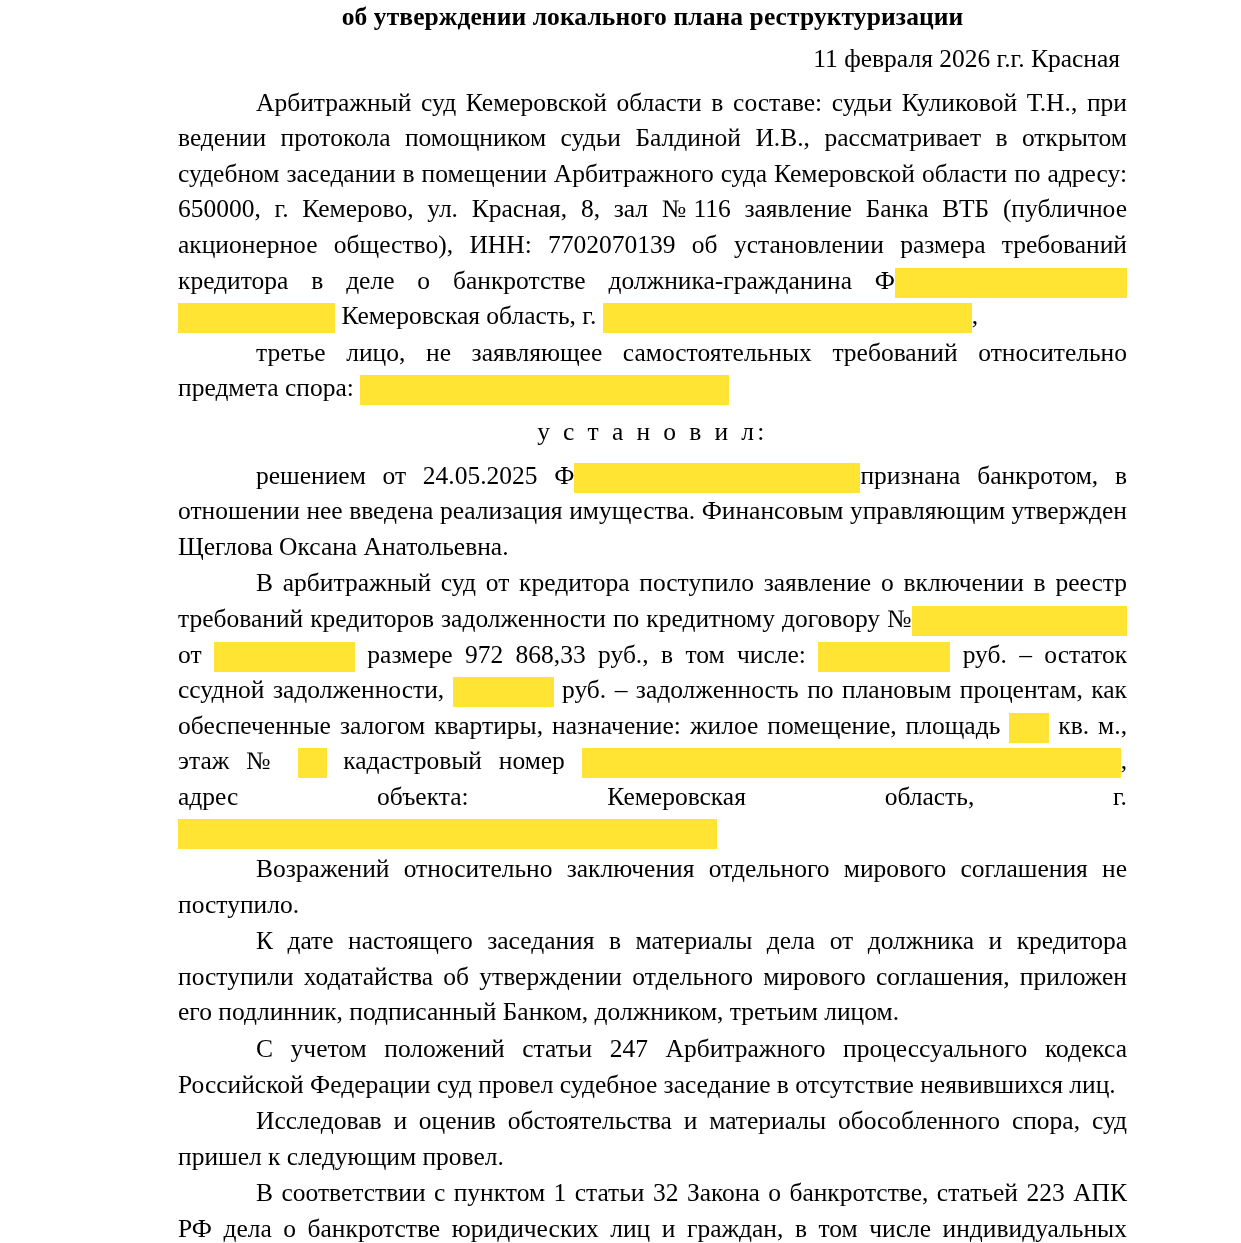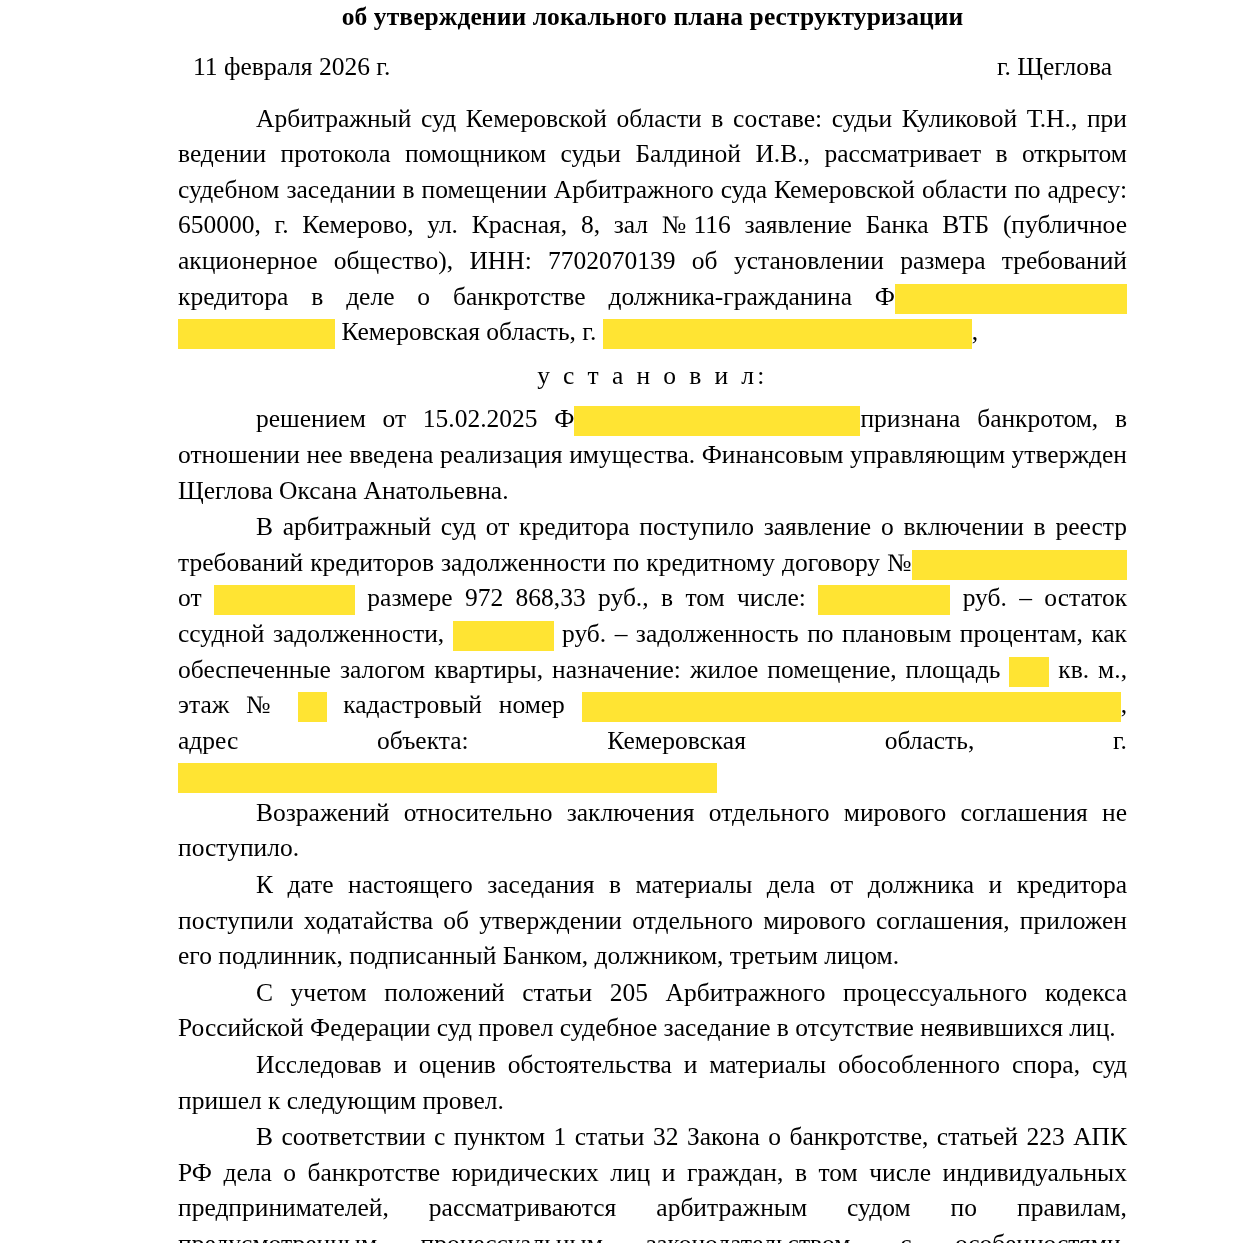--- a/index.html
+++ b/index.html
@@ -43,23 +43,23 @@
     text-align: justify;
     text-justify: inter-word;
     text-indent: 0;
     font-family: Liberation Serif, serif;
   }
   p.ind {
     text-indent: 78px;
   }
   .datarow {
     display: flex;
-    justify-content: space-between;
+    justify-content: flex-end;
     align-items: baseline;
-    margin: 16px;
+    margin: 8px;
   }
   .datarow span { white-space: nowrap; }
   .ustanovil {
     text-align: center;
     margin: 8px;
     letter-spacing: 3.4px;
     text-indent: 0;
   }
   
   .hl {
@@ -87,36 +87,37 @@
 </head>
 <body>
 
 <div class="page">
   <div class="doc">
 
     <div class="title">об утверждении локального плана реструктуризации</div>
 
     <div class="datarow">
       <span>11 февраля 2026 г.</span>
-      <span>г. Щеглова</span>
+      <span>г. Красная</span>
     </div>
 
     <p class="para ind"><span>Арбитражный суд Кемеровской области в составе: судьи Куликовой Т.Н., при ведении протокола помощником судьи Балдиной И.В., рассматривает в открытом судебном заседании в помещении Арбитражного суда Кемеровской области по адресу: 650000, г. Кемерово, ул. Красная, 8, зал №116 заявление Банка ВТБ (публичное акционерное общество), ИНН: 7702070139 об установлении размера требований кредитора в деле о банкротстве должника-гражданина Ф</span><span class="hl w-a" style="background: rgb(255, 228, 51);">&nbsp;</span><span class="hl w-b" style="background: rgb(255, 228, 51);">&nbsp;</span> <span>Кемеровская область, г.</span> <span class="hl w-d" style="background: rgb(255, 228, 51);">&nbsp;</span>,</p>
 
+    <p class="para ind"><span>третье лицо, не заявляющее самостоятельных требований относительно предмета спора:</span> <span class="hl w-d" style="background: rgb(255, 228, 51);">&nbsp;</span></p>
 
     <p class="ustanovil">у с т а н о в и л:</p>
 
-    <p class="para ind"><span>решением от 15.02.2025 Ф</span><span class="hl w-e" style="background: rgb(255, 228, 51);">&nbsp;</span><span>признана банкротом, в отношении нее введена реализация имущества. Финансовым управляющим утвержден Щеглова Оксана Анатольевна.</span></p>
+    <p class="para ind"><span>решением от 24.05.2025 Ф</span><span class="hl w-e" style="background: rgb(255, 228, 51);">&nbsp;</span><span>признана банкротом, в отношении нее введена реализация имущества. Финансовым управляющим утвержден Щеглова Оксана Анатольевна.</span></p>
 
     <p class="para ind"><span>В арбитражный суд  от кредитора поступило заявление о включении в реестр требований кредиторов задолженности по кредитному договору №</span><span class="hl w-l" style="background: rgb(255, 228, 51);">&nbsp;</span> <span>от</span> <span class="hl w-g" style="background: rgb(255, 228, 51);">&nbsp;</span> <span>размере  972 868,33 руб., в  том числе:</span> <span class="hl w-h" style="background: rgb(255, 228, 51);">&nbsp;</span> <span>руб. – остаток ссудной задолженности,</span> <span class="hl w-i" style="background: rgb(255, 228, 51);">&nbsp;</span> <span>руб. – задолженность по плановым процентам, как обеспеченные залогом квартиры, назначение: жилое помещение, площадь</span> <span class="hl w-j" style="background: rgb(255, 228, 51);">&nbsp;</span> <span>кв. м., этаж №</span> <span class="hl w-k" style="background: rgb(255, 228, 51);">&nbsp;</span> <span>кадастровый номер</span> <span class="hl w-m" style="background: rgb(255, 228, 51);">&nbsp;</span><span>, адрес объекта: Кемеровская область, г.</span> <span class="hl w-m" style="background: rgb(255, 228, 51);">&nbsp;</span></p>
 
     <p class="para ind">Возражений относительно заключения отдельного мирового соглашения не поступило.</p>
 
     <p class="para ind">К   дате настоящего заседания в материалы дела от должника и кредитора поступили ходатайства об утверждении отдельного мирового соглашения, приложен его подлинник, подписанный Банком, должником, третьим лицом.</p>
 
-    <p class="para ind">С учетом положений статьи 205 Арбитражного процессуального кодекса Российской Федерации суд провел судебное заседание  в отсутствие неявившихся лиц.</p>
+    <p class="para ind">С учетом положений статьи 247 Арбитражного процессуального кодекса Российской Федерации суд провел судебное заседание  в отсутствие неявившихся лиц.</p>
 
     <p class="para ind">Исследовав и оценив обстоятельства и материалы обособленного спора, суд пришел к следующим провел.</p>
 
     <p class="para ind">В соответствии с пунктом 1 статьи 32 Закона о банкротстве, статьей 223 АПК РФ дела о банкротстве юридических лиц и граждан, в том числе индивидуальных предпринимателей, рассматриваются арбитражным судом по правилам, предусмотренным процессуальным законодательством, с особенностями, установленными Законом о банкротстве.</p>
 
   </div>
 </div>
 
 </body></html>

